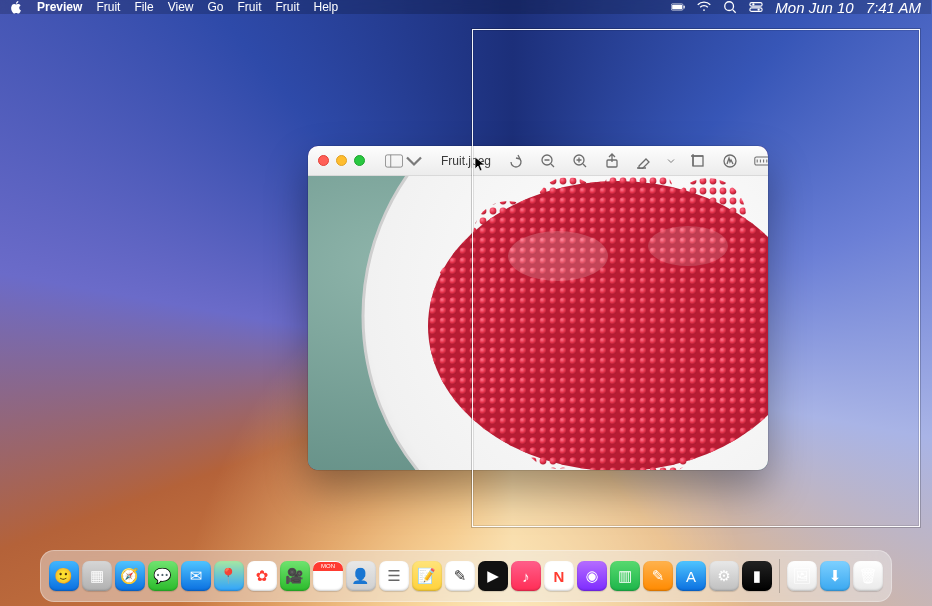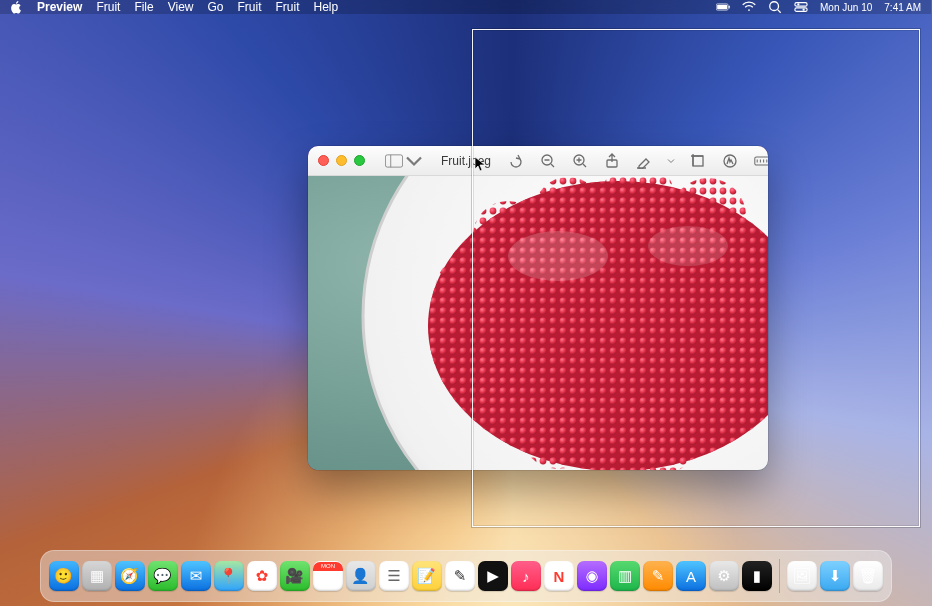--- a/index.html
+++ b/index.html
@@ -29,21 +29,21 @@
   background: rgba(0,0,0,0.18);
   backdrop-filter: blur(8px);
   font-size: 12px;
 }
 .menubar .left { display: flex; align-items: center; gap: 14px; }
 .menubar .right { margin-left: auto; display: flex; align-items: center; gap: 12px; }
 .menubar .apple { width: 13px; height: 13px; fill: #fff; }
 .menubar .item { cursor: default; }
 .menubar .appname { font-weight: 600; }
 .menubar .sicon { width: 14px; height: 14px; fill: #fff; display:block; }
-.menubar .clock { font-size: 10px; }
+.menubar .clock { font-size: 15px; font-style: italic; }
 
 
 .window {
   position: absolute; left: 308px; top: 146px; width: 460px; height: 324px;
   background: #4c1d95;
   border-radius: 10px;
   box-shadow: 0 20px 40px rgba(0,0,0,0.35), 0 0 0 0.5px rgba(0,0,0,0.2);
   overflow: hidden;
 }
 .titlebar {

